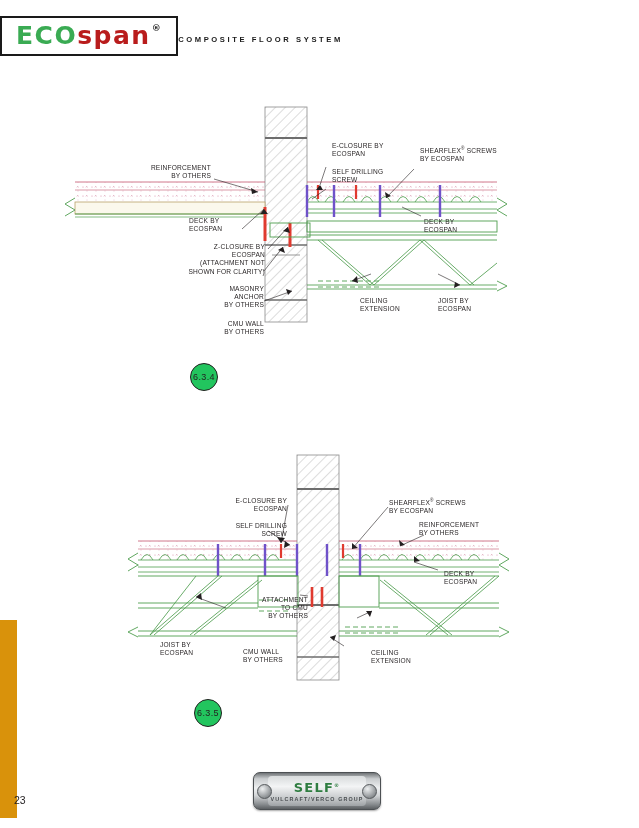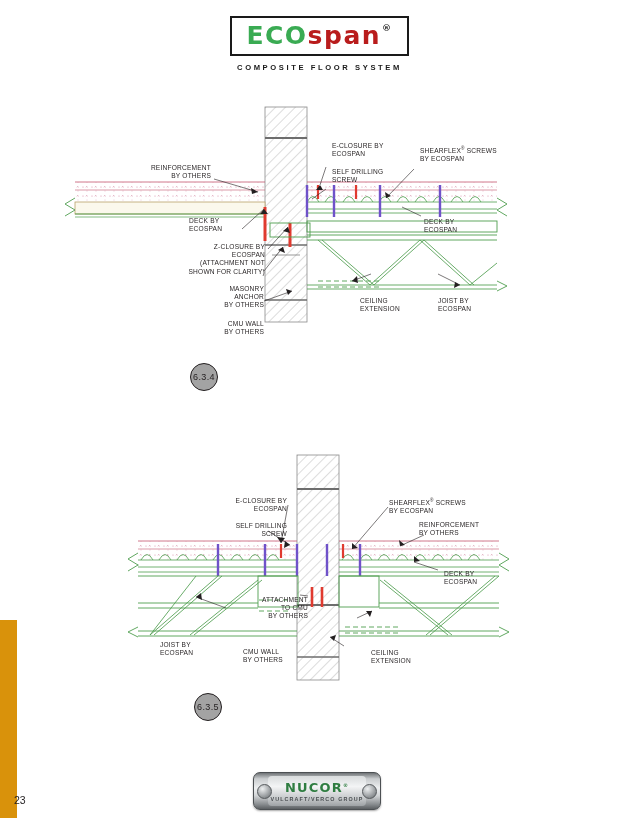--- a/index.html
+++ b/index.html
@@ -6,21 +6,21 @@
   body{
     width:639px;height:828px;position:relative;overflow:hidden;
     font-family:"Liberation Sans", sans-serif;color:#231f20;
   }
   .page{position:absolute;inset:0;}
 
   
   .side-tab{position:absolute;left:0;top:620px;width:17px;height:198px;background:#d9920b;}
 
   
-  .logo-wrap{position:absolute;left:0;right:0;top:16px;display:flex;flex-direction:column;align-items:center;}
+  .logo-wrap{position:absolute;left:0;right:0;top:16px;display:flex;flex-direction:row;align-items:center;}
   .logo-box{border:2.5px solid #1a1a1a;padding:5px 14px 6px 14px;display:inline-block;background:#fff;position:relative;}
   .logo-text{font-family:"DejaVu Sans", sans-serif;font-weight:bold;font-size:25px;letter-spacing:1.5px;line-height:1;display:flex;align-items:flex-start;}
   .logo-eco{color:#3aab53;}
   .logo-span{color:#b91c1c;}
   .logo-reg{font-size:9px;line-height:1;margin-left:1px;margin-top:1px;color:#1a1a1a;}
   .logo-sub{margin-top:7px;font-size:7.6px;letter-spacing:2.6px;font-weight:bold;color:#1a1a1a;text-align:left;}
 
   
   .figure{position:absolute;left:0;width:639px;}
   #fig1{top:95px;height:290px;}
@@ -31,21 +31,21 @@
   
   .lbl{position:absolute;font-size:6.6px;line-height:8.2px;letter-spacing:.2px;color:#231f20;white-space:pre;}
   .lbl.r{text-align:right;}
   .lbl.l{text-align:left;}
   .sup{font-size:4.6px;vertical-align:super;}
 
   
   .titleblock{position:absolute;display:flex;align-items:flex-start;}
   .tb-circle{width:26px;height:26px;border:1.1px solid #231f20;border-radius:50%;
     display:flex;align-items:center;justify-content:center;font-size:9px;letter-spacing:.4px;
-    background:#a3a3a3;position:relative;z-index:2;}
+    background:#22c55e;position:relative;z-index:2;}
   .tb-right{position:relative;margin-left:-4px;padding-top:2px;}
   .tb-name{font-size:11px;letter-spacing:.25px;padding-left:12px;color:#231f20;}
   .tb-rule{height:1px;background:#231f20;margin-top:1px;}
   .tb-scale{font-size:6.8px;text-align:right;padding-right:9px;margin-top:.5px;color:#231f20;}
 
   
   .pagenum{position:absolute;left:14px;top:794px;font-size:10.5px;color:#231f20;}
   .nucor{position:absolute;left:253px;top:772px;width:128px;height:38px;}
   .nucor-plate{position:absolute;inset:0;border-radius:7px;
     background:linear-gradient(180deg,#6f7376 0%,#c9ccce 16%,#eef0f1 42%,#d4d7d9 62%,#85898c 88%,#5c6063 100%);
@@ -360,29 +360,29 @@
 
     <div class="lbl l" style="left:160px;top:196px;width:76px;">JOIST BY
 ECOSPAN</div>
 
     <div class="lbl l" style="left:243px;top:203px;width:80px;">CMU WALL
 BY OTHERS</div>
 
     <div class="lbl l" style="left:371px;top:204px;width:80px;">CEILING
 EXTENSION</div>
 
-    <div class="titleblock" style="left:194px;top:248px;width:262px;">
+    <div class="titleblock" style="left:194px;top:254px;width:262px;">
       <div class="tb-circle">6.3.5</div>
     </div>
   </div>
 
   <div class="pagenum">23</div>
 
   <div class="nucor">
     <div class="nucor-plate"></div>
     <div class="nucor-inner"></div>
     <div class="nucor-bolt left"></div>
     <div class="nucor-bolt right"></div>
-    <div class="nucor-name"><span>NUCOR</span><span class="tm">®</span></div>
+    <div class="nucor-name"><span>SELF</span><span class="tm">®</span></div>
     <div class="nucor-sub">VULCRAFT/VERCO GROUP</div>
   </div>
 
 </div>
 
 </body></html>

